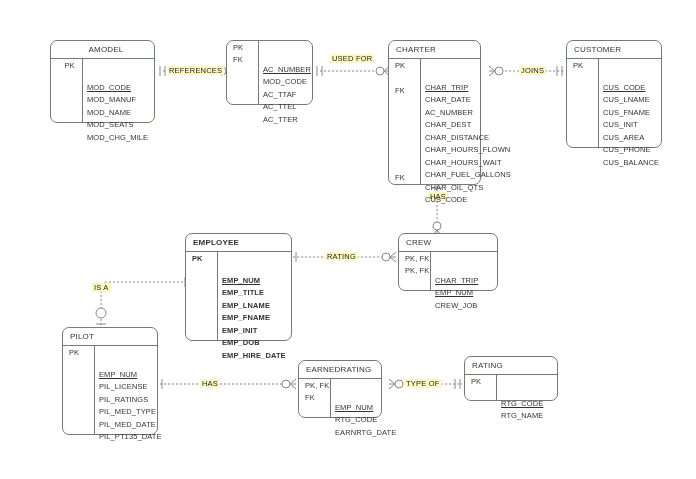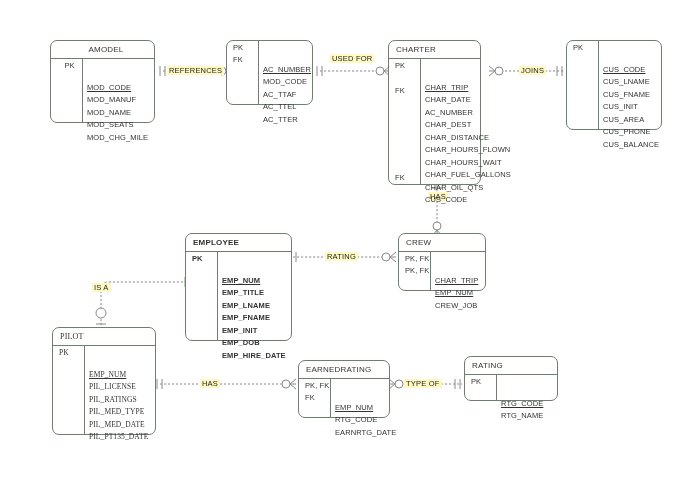--- a/index.html
+++ b/index.html
@@ -285,20 +285,21 @@
         <span class="attr-name">CHAR_OIL_QTS</span>
       </div>
       <div class="attr-row">
         <span class="attr-key">FK</span>
         <span class="attr-name">CUS_CODE</span>
       </div>
     </div>
   </div>
 
   <div class="entity" style="left:566px; top:40px; width:96px;">
+    <div class="entity-title">CUSTOMER</div>
     <div class="entity-body">
       <div class="col-divider"></div>
       <div class="attr-row">
         <span class="attr-key">PK</span>
         <span class="attr-name pk-underline">CUS_CODE</span>
       </div>
       <div class="attr-row">
         <span class="attr-key"></span>
         <span class="attr-name">CUS_LNAME</span>
       </div>
@@ -353,40 +354,40 @@
         <span class="attr-key"></span>
         <span class="attr-name">EMP_DOB</span>
       </div>
       <div class="attr-row">
         <span class="attr-key"></span>
         <span class="attr-name">EMP_HIRE_DATE</span>
       </div>
     </div>
   </div>
 
-  <div class="entity" style="left:398px; top:233px; width:88px;">
+  <div class="entity" style="left:398px; top:233px; width:100px;">
     <div class="entity-title">CREW</div>
     <div class="entity-body">
       <div class="col-divider"></div>
       <div class="attr-row">
         <span class="attr-key">PK, FK</span>
         <span class="attr-name pk-underline">CHAR_TRIP</span>
       </div>
       <div class="attr-row">
         <span class="attr-key">PK, FK</span>
         <span class="attr-name pk-underline">EMP_NUM</span>
       </div>
       <div class="attr-row">
         <span class="attr-key"></span>
         <span class="attr-name">CREW_JOB</span>
       </div>
     </div>
   </div>
 
-  <div class="entity" style="left:52px; top:327px; width:104px;font-family:Liberation Serif, serif;">
+  <div class="entity" style="left:62px; top:327px; width:96px;">
     <div class="entity-title">PILOT</div>
     <div class="entity-body">
       <div class="col-divider"></div>
       <div class="attr-row">
         <span class="attr-key">PK</span>
         <span class="attr-name pk-underline">EMP_NUM</span>
       </div>
       <div class="attr-row">
         <span class="attr-key"></span>
         <span class="attr-name">PIL_LICENSE</span>
@@ -404,21 +405,21 @@
         <span class="attr-name">PIL_MED_DATE</span>
       </div>
       <div class="attr-row">
         <span class="attr-key"></span>
         <span class="attr-name">PIL_PT135_DATE</span>
       </div>
       <div class="attr-row"></div>
     </div>
   </div>
 
-  <div class="entity" style="left:298px; top:360px; width:92px;">
+  <div class="entity" style="left:298px; top:360px; width:84px;">
     <div class="entity-title">EARNEDRATING</div>
     <div class="entity-body">
       <div class="col-divider"></div>
       <div class="attr-row">
         <span class="attr-key">PK, FK</span>
         <span class="attr-name pk-underline">EMP_NUM</span>
       </div>
       <div class="attr-row">
         <span class="attr-key">FK</span>
         <span class="attr-name">RTG_CODE</span>

